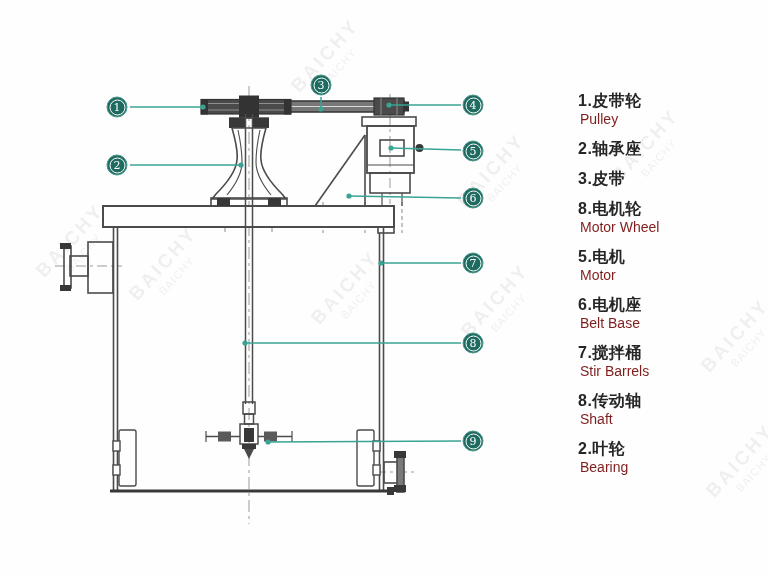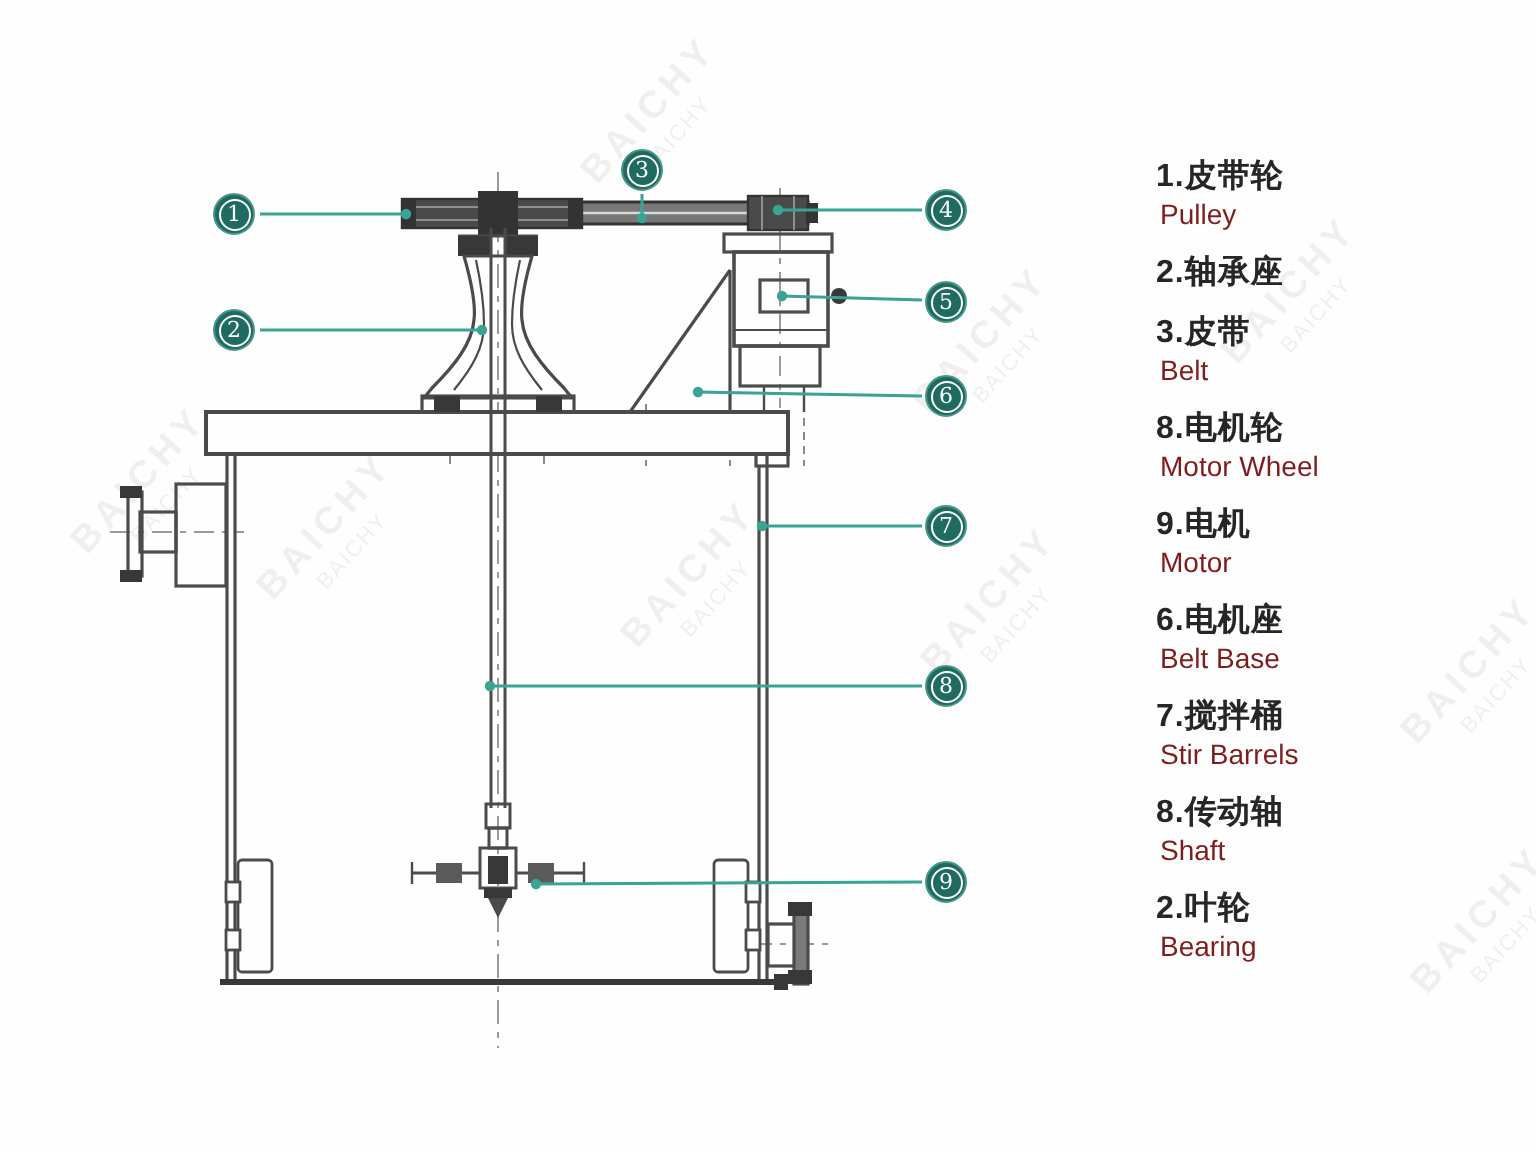--- a/index.html
+++ b/index.html
@@ -24,21 +24,21 @@
     display:flex;align-items:center;justify-content:center;
   }
   .badge::before{
     content:"";position:absolute;inset:1.5px;border:1px solid #ffffff;border-radius:50%;
   }
   .badge span{
     color:#ffffff;font-family:"DejaVu Serif","Liberation Serif",serif;
     font-size:11px;line-height:1;position:relative;top:0px;
   }
   
-  .legend{position:absolute;left:578px;top:80px;width:180px;}
+  .legend{position:absolute;left:578px;top:92px;width:180px;}
   .legend-item{margin-bottom:13px;}
   .legend-cn{
     font-size:16px;line-height:17px;font-weight:600;color:#262626;letter-spacing:.5px;
     white-space:nowrap;
   }
   .legend-en{
     font-size:14px;line-height:15px;color:#7f1d1d;margin-left:2px;margin-top:3px;
     white-space:nowrap;
   }
 </style>
@@ -260,28 +260,27 @@
   <div id="legend" class="legend">
       <div class="legend-item">
         <div class="legend-cn">1.皮带轮</div>
         <div class="legend-en">Pulley</div>
       </div>
       <div class="legend-item">
         <div class="legend-cn">2.轴承座</div>
       </div>
       <div class="legend-item">
         <div class="legend-cn">3.皮带</div>
-        <div class="legend-en">Belt</div>
       </div>
       <div class="legend-item">
         <div class="legend-cn">8.电机轮</div>
         <div class="legend-en">Motor Wheel</div>
       </div>
       <div class="legend-item">
-        <div class="legend-cn">9.电机</div>
+        <div class="legend-cn">5.电机</div>
         <div class="legend-en">Motor</div>
       </div>
       <div class="legend-item">
         <div class="legend-cn">6.电机座</div>
         <div class="legend-en">Belt Base</div>
       </div>
       <div class="legend-item">
         <div class="legend-cn">7.搅拌桶</div>
         <div class="legend-en">Stir Barrels</div>
       </div>

